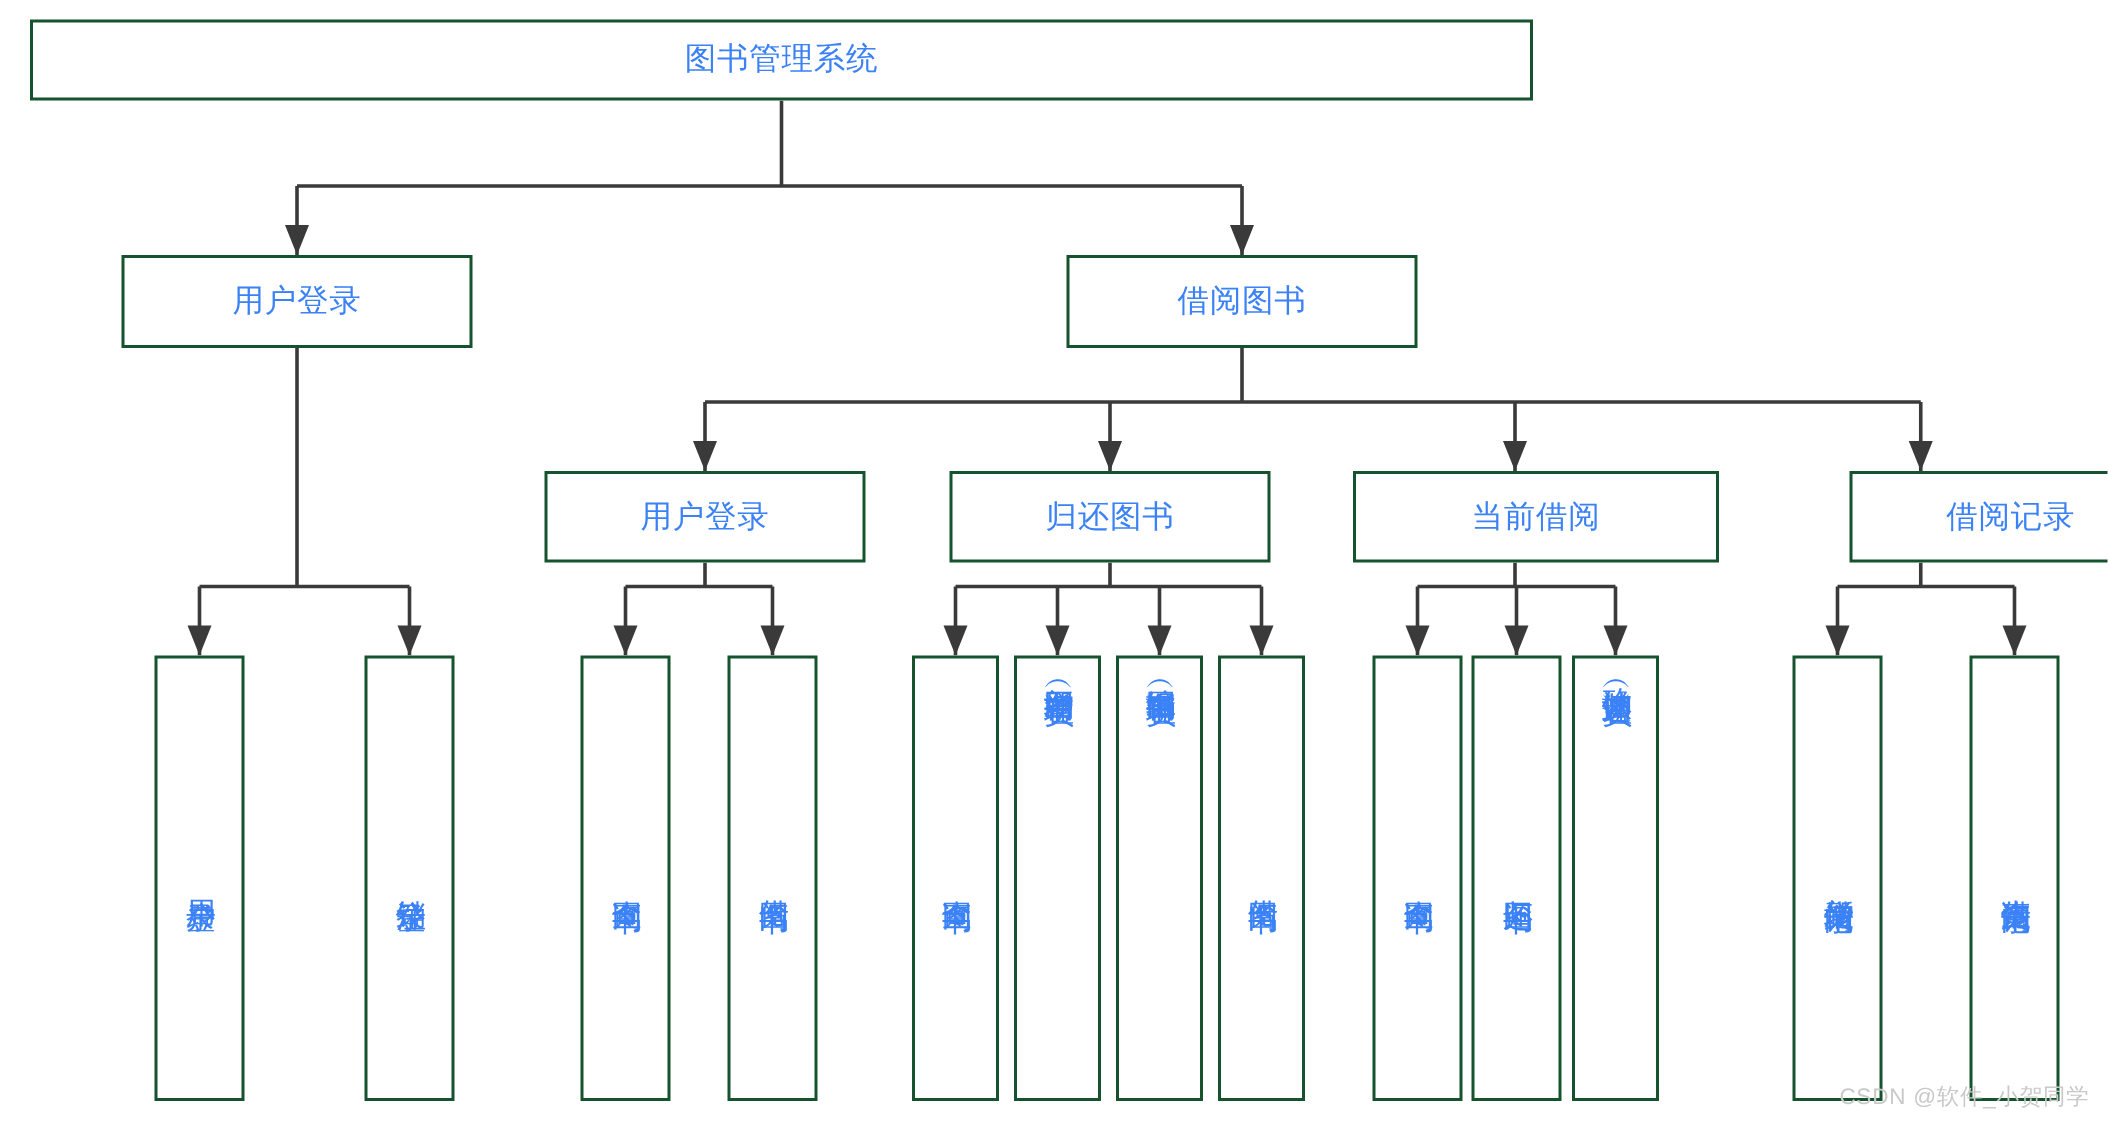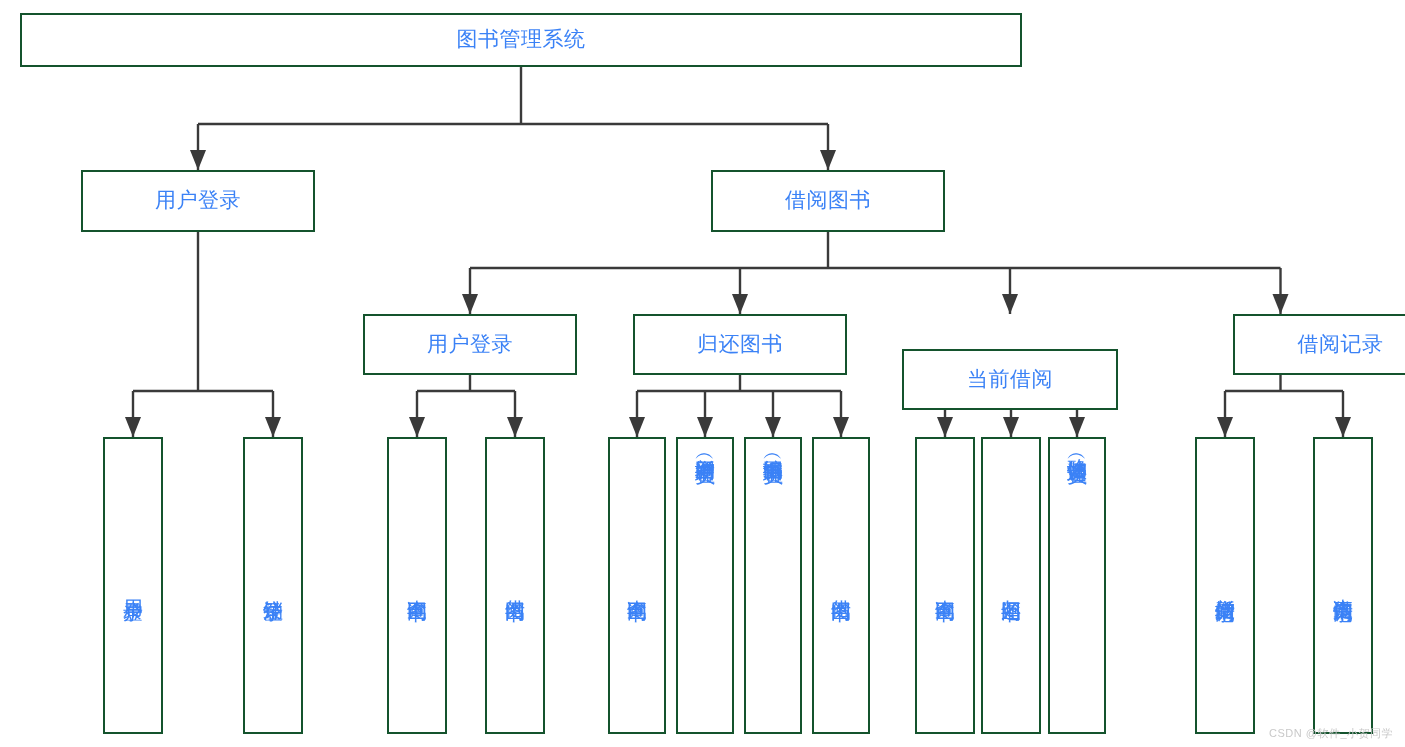--- a/index.html
+++ b/index.html
@@ -69,21 +69,21 @@
     stroke-width: 2.4;
     fill: none;
   }
   .arrow-head {
     fill: #3a3a3a;
   }
   #watermark {
     position: absolute;
     right: 12px;
     bottom: 6px;
-    font-size: 11px;
+    font-size: 15px;
     color: #c9c9c9;
     letter-spacing: 0.5px;
     white-space: nowrap;
     user-select: none;
   }
 </style>
 </head>
 <body>
 
 <div id="diagram-root">
@@ -150,21 +150,21 @@
       </div>
       <div class="node horizontal" style="left: 711px; top: 170px; width: 234px; height: 62px;">
         <span class="node-label">借阅图书</span>
       </div>
       <div class="node horizontal" style="left: 363px; top: 314px; width: 214px; height: 61px;">
         <span class="node-label">用户登录</span>
       </div>
       <div class="node horizontal" style="left: 633px; top: 314px; width: 214px; height: 61px;">
         <span class="node-label">归还图书</span>
       </div>
-      <div class="node horizontal" style="left: 902px; top: 314px; width: 216px; height: 61px; margin-top: 35px;">
+      <div class="node horizontal" style="left: 902px; top: 314px; width: 244px; height: 61px;">
         <span class="node-label">当前借阅</span>
       </div>
       <div class="node horizontal" style="left: 1233px; top: 314px; width: 215px; height: 61px;">
         <span class="node-label">借阅记录</span>
       </div>
       <div class="node vertical centered" style="left: 103px; top: 437px; width: 60px; height: 297px;">
         <span class="node-label">用户登录</span>
       </div>
       <div class="node vertical centered" style="left: 243px; top: 437px; width: 60px; height: 297px;">
         <span class="node-label">注销登录</span>

